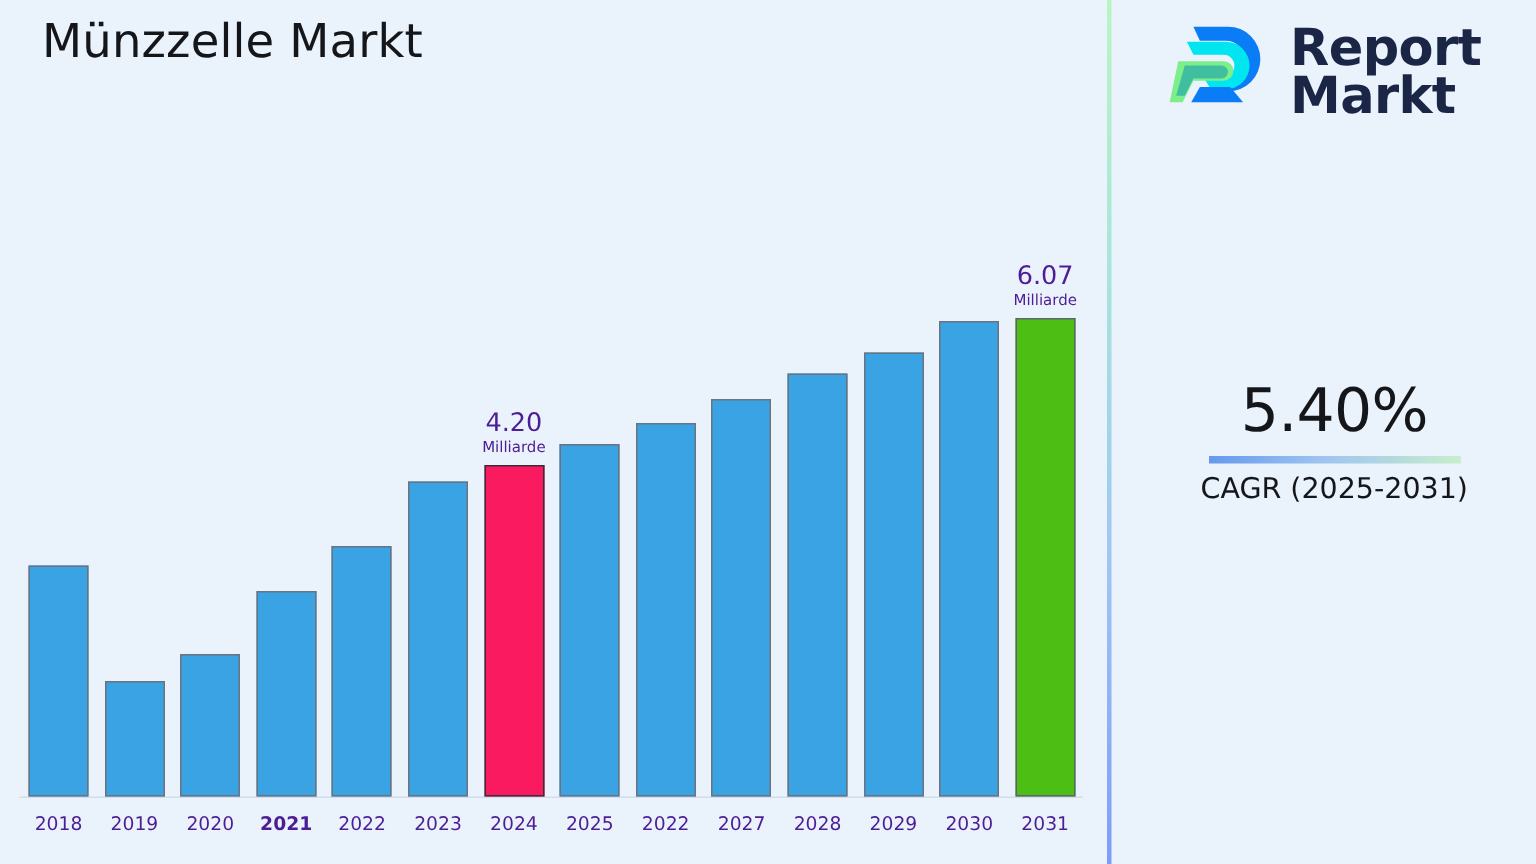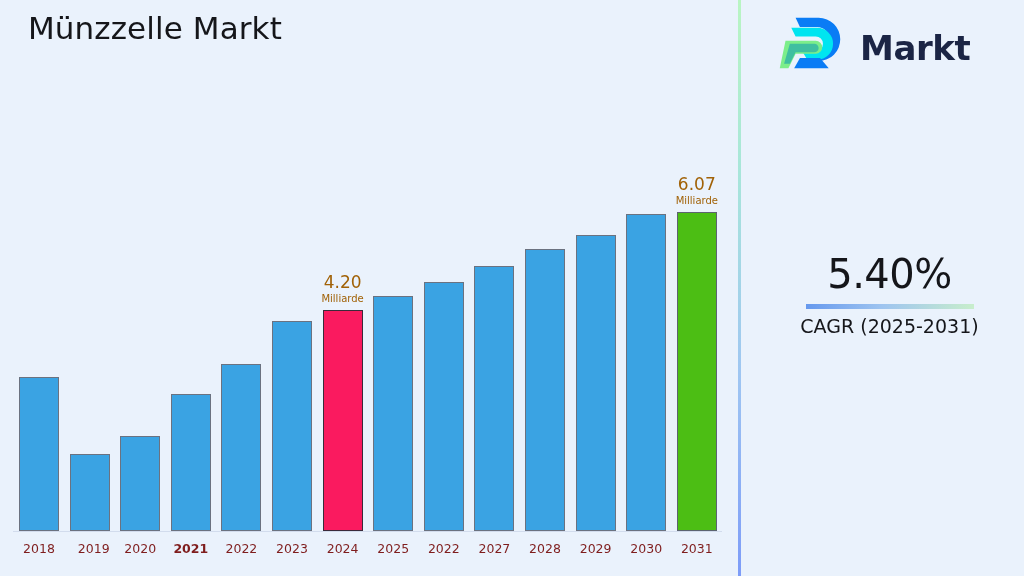--- a/index.html
+++ b/index.html
@@ -66,40 +66,40 @@
   }
   .bar.highlight-pink { background: #fa1a5f; border-color: #3a2a3a; }
   .bar.highlight-green { background: #4cbe14; border-color: #5c6470; }
 
   .bar-value {
     position: absolute;
     left: 50%;
     transform: translateX(-50%);
     text-align: center;
     white-space: nowrap;
-    color: #a16207;
+    color: #4c1d95;
   }
   .bar-value .val {
     display: block;
     font-size: 17px;
     line-height: 20px;
   }
   .bar-value .unit {
     display: block;
     font-size: 10px;
     line-height: 14px;
   }
 
   .tick-label {
     position: absolute;
     top: 541px;
     width: 40px;
     text-align: center;
     font-size: 12.5px;
-    color: #7f1d1d;
+    color: #4c1d95;
   }
 
   
   #panel-divider {
     position: absolute;
     left: 738px;
     top: 0;
     width: 3px;
     height: 576px;
     background: linear-gradient(to bottom, #b9f5c2 0%, #a8e6da 30%, #9fc6f2 65%, #7d9cf8 100%);
@@ -167,21 +167,21 @@
   <div id="plot-area">
     <div id="axis-line"></div>
 
   <div class="bar-slot" style="left: 19px; height: 154px;">
         <div class="bar" style="height: 154px; width: 40px;"></div>
       </div>
       <div class="tick-label" style="left: 19px;">2018</div>
       <div class="bar-slot" style="left: 69.6px; height: 77px;">
         <div class="bar" style="height: 77px; width: 40px;"></div>
       </div>
-      <div class="tick-label" style="left: 69.6px; text-align: right;">2019</div>
+      <div class="tick-label" style="left: 69.6px;">2019</div>
       <div class="bar-slot" style="left: 120.2px; height: 95px;">
         <div class="bar" style="height: 95px; width: 40px;"></div>
       </div>
       <div class="tick-label" style="left: 120.2px;">2020</div>
       <div class="bar-slot" style="left: 170.8px; height: 137px;">
         <div class="bar" style="height: 137px; width: 40px;"></div>
       </div>
       <div class="tick-label" style="left: 170.8px; font-weight: bold;">2021</div>
       <div class="bar-slot" style="left: 221.4px; height: 167px;">
         <div class="bar" style="height: 167px; width: 40px;"></div>
@@ -240,20 +240,21 @@
 
   <div id="brand-logo">
     <svg id="brand-mark" viewBox="0 0 100 100">
       <path d="M30 8 H62 A30 30 0 0 1 62 68 H52 L44 55 H60 A17 17 0 0 0 60 21 H36 Z" fill="#0a7cf5"></path>
       <path d="M24 22 H60 A22 22 0 0 1 60 66 H46 L39 54 H58 A10 10 0 0 0 58 34 H30 Z" fill="#00e5f0"></path>
       <path d="M16 40 H58 A9 9 0 0 1 58 58 H30 L20 78 H8 Z" fill="#7cee8a"></path>
       <path d="M22 44 H56 A6 6 0 0 1 56 56 H30 L22 72 H14 Z" fill="#3fbfa0"></path>
       <path d="M28 78 L36 64 H64 L76 78 Z" fill="#0a7cf5"></path>
     </svg>
     <div id="brand-text">
+      <span class="l1">Report</span>
       <span class="l2">Markt</span>
     </div>
   </div>
 
   <div id="cagr-block">
     <div id="cagr-value">5.40%</div>
     <div id="cagr-rule"></div>
     <div id="cagr-caption">CAGR (2025-2031)</div>
   </div>
 

